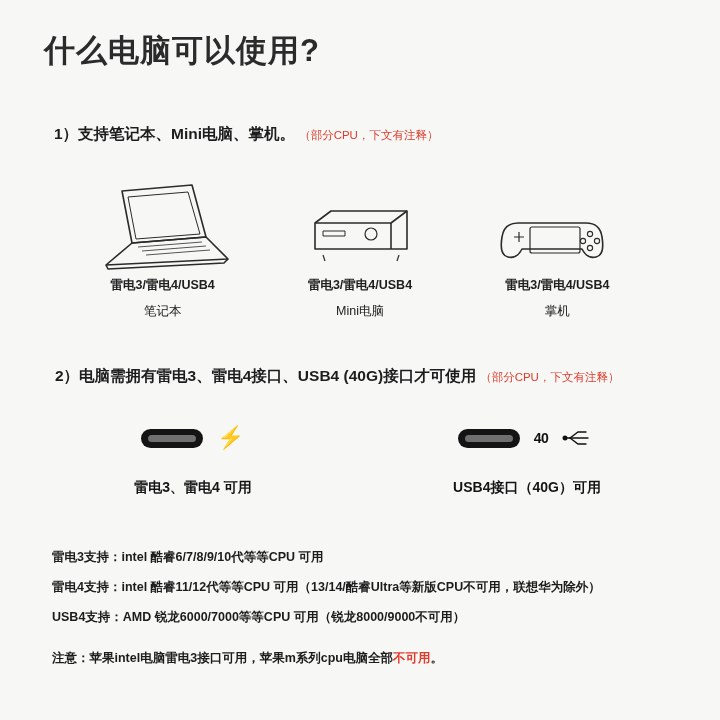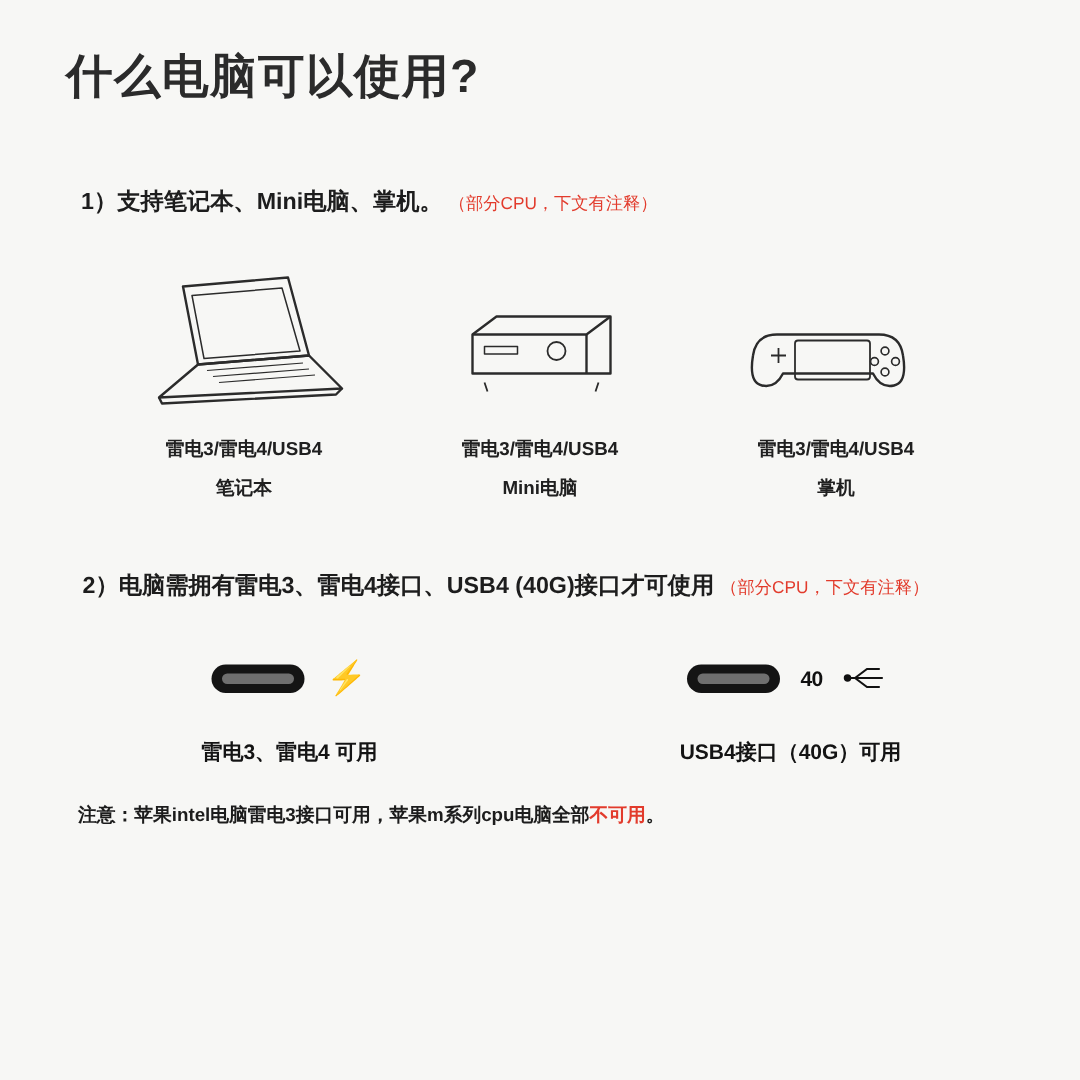--- a/index.html
+++ b/index.html
@@ -61,29 +61,28 @@
     width: 200px;
     text-align: center;
   }
   .device-art {
     height: 110px;
     display: flex;
     align-items: flex-end;
     justify-content: center;
   }
   .device-cap1 {
-    margin-top: 14px;
     font-size: 12.5px;
     font-weight: bold;
     color: #202020;
   }
   .device-cap2 {
     margin-top: 9px;
     font-size: 12.5px;
-    font-weight: bold;
+    font-weight: normal;
     color: #202020;
   }
 
   
   .sec2-head {
     margin-top: 46px;
     margin-left: 11px;
   }
   .ports {
     margin-top: 26px;
@@ -266,18 +265,23 @@
               <circle cx="3" cy="10" r="1.8" fill="#111"></circle>
             </g>
           </svg>
         </span>
       </div>
       <div class="port-cap">USB4接口（40G）可用</div>
     </div>
 
   </div>
 
+  <div class="lines">
+    <div class="line">雷电3支持：intel 酷睿6/7/8/9/10代等等CPU 可用</div>
+    <div class="line">雷电4支持：intel 酷睿11/12代等等CPU 可用（13/14/酷睿Ultra等新版CPU不可用，联想华为除外）</div>
+    <div class="line">USB4支持：AMD 锐龙6000/7000等等CPU 可用（锐龙8000/9000不可用）</div>
+  </div>
 
   <div class="note">
     <span>注意：苹果intel电脑雷电3接口可用，苹果m系列cpu电脑全部</span><span class="red">不可用</span><span>。</span>
   </div>
 
 </div>
 
 </body></html>

